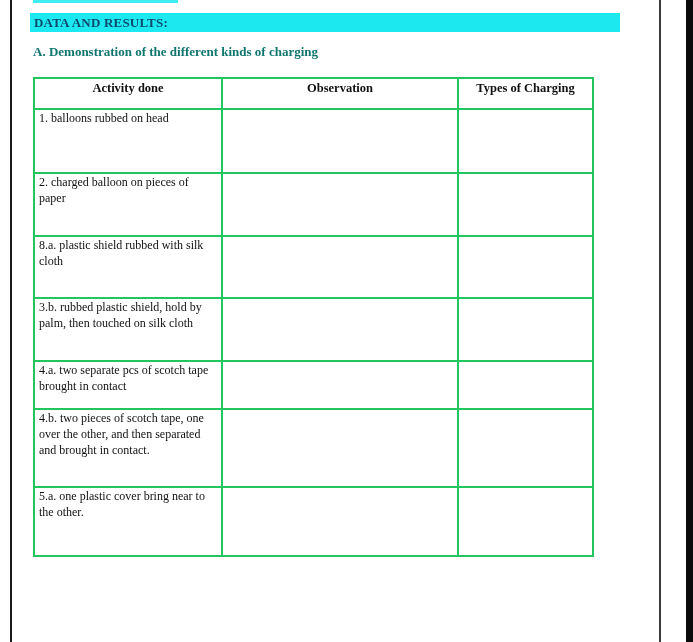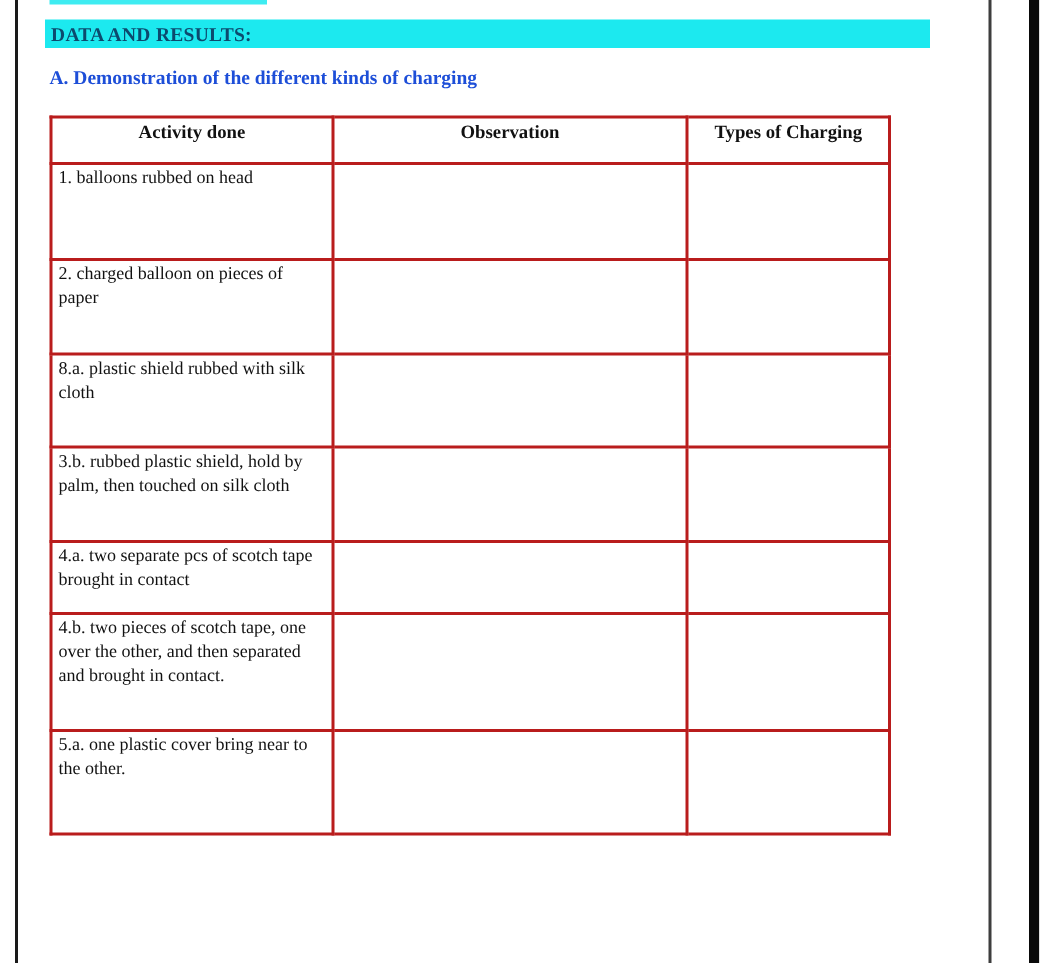--- a/index.html
+++ b/index.html
@@ -55,33 +55,33 @@
     line-height: 19px;
     color: #0c4a6e;
     letter-spacing: 0.2px;
   }
   
   .section-heading {
     position: absolute;
     left: 33px; top: 44px;
     font-size: 13px;
     font-weight: bold;
-    color: #1d4ed8;
+    color: #0f766e;
   }
   
   table.results-table {
     position: absolute;
     left: 33px; top: 77px;
     width: 559px;
     border-collapse: collapse;
     table-layout: fixed;
   }
   table.results-table th,
   table.results-table td {
-    border: 2px solid #b91c1c;
+    border: 2px solid #22c55e;
     vertical-align: top;
     padding: 1px 4px 0 4px;
     font-size: 12px;
     line-height: 1.32;
     color: #111111;
     overflow: hidden;
   }
   table.results-table th {
     font-size: 12.5px;
     font-weight: bold;

